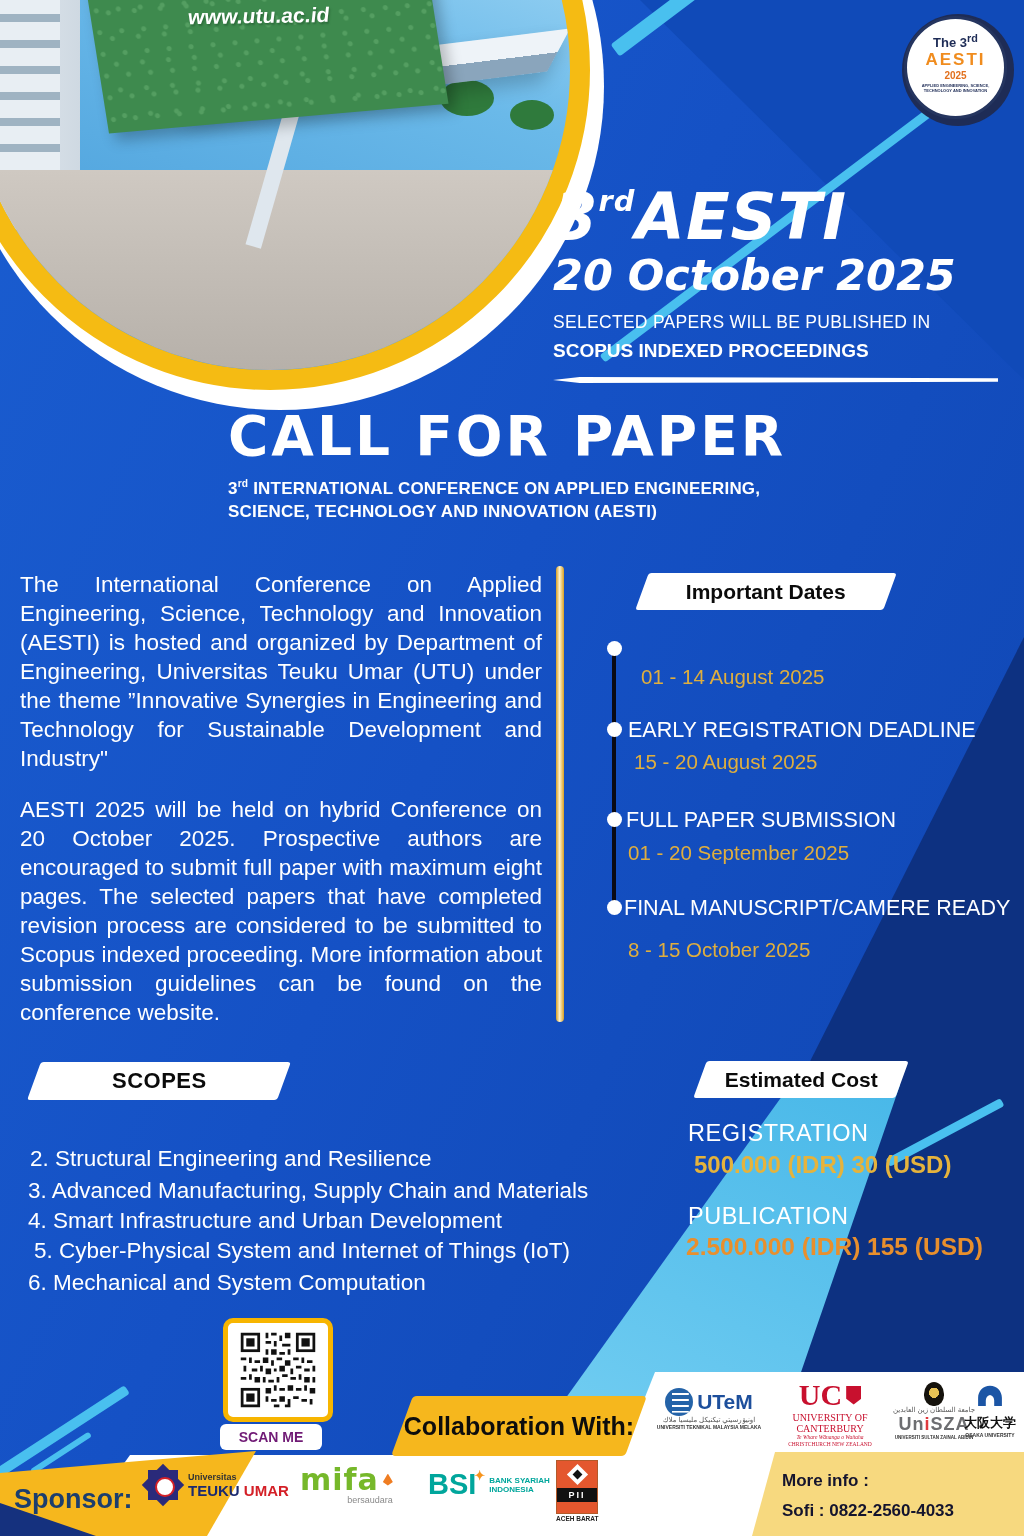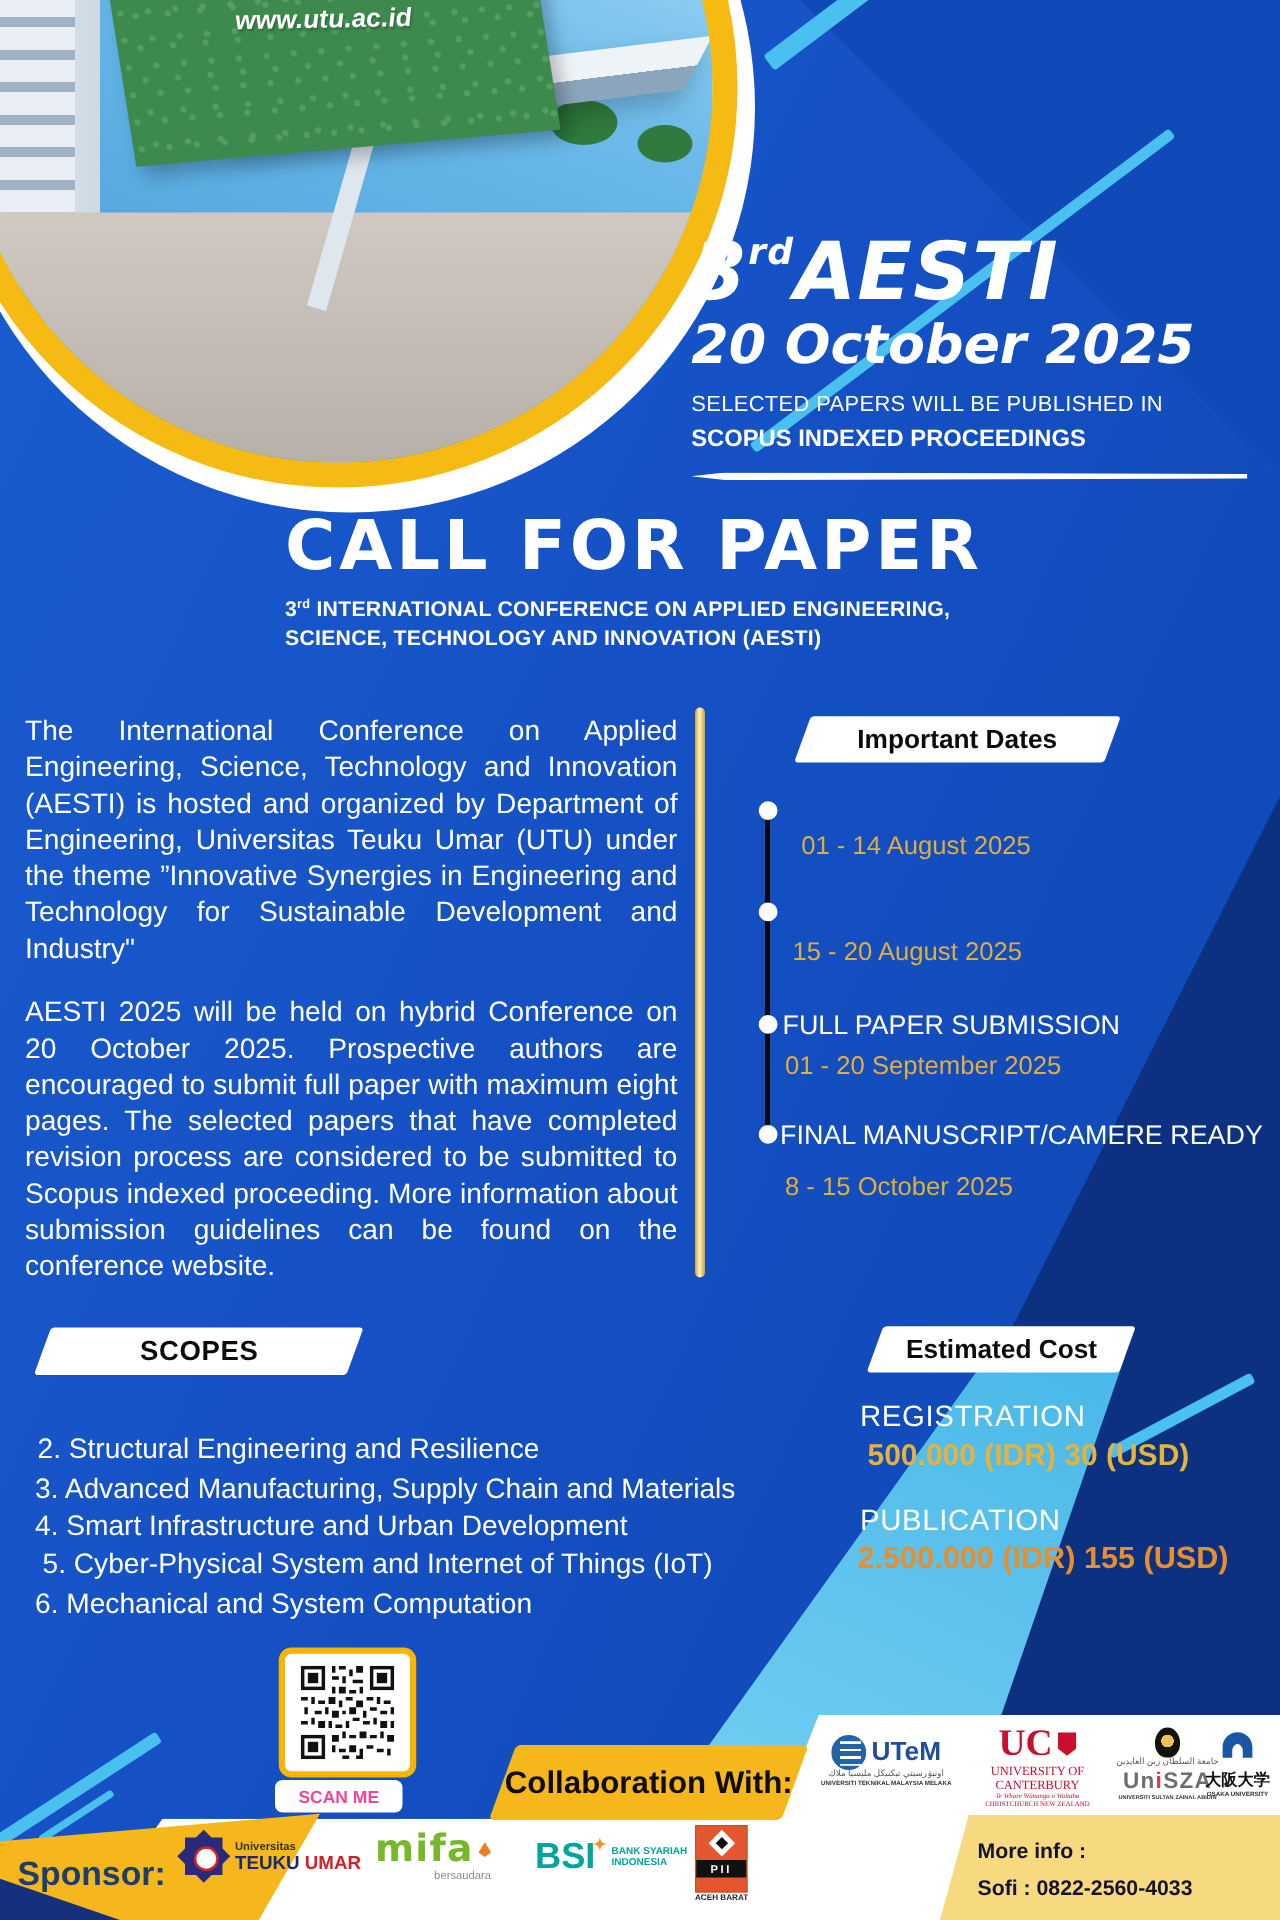--- a/index.html
+++ b/index.html
@@ -100,21 +100,21 @@
   
   .cost-label{position:absolute;color:#fff;font-size:23.5px;z-index:5;letter-spacing:.5px;}
   .cost-val-gold{position:absolute;color:#e5b33c;font-size:24px;font-weight:800;z-index:5;}
   .cost-val-orange{position:absolute;color:#e88f2d;font-size:24.5px;font-weight:800;z-index:5;}
   
   .qr-frame{left:223px;top:1318px;width:100px;height:94px;background:#fff;
     border:5px solid #f7b500;border-radius:10px;z-index:5;display:flex;
     align-items:center;justify-content:center;}
   .qr-plate{left:220px;top:1424px;width:102px;height:26px;background:#fff;border-radius:6px;
     z-index:5;display:flex;align-items:center;justify-content:center;
-    font-size:14px;font-weight:800;color:#ec4899;}
+    font-size:14px;font-weight:800;color:#701a75;}
   
   .collab-white{left:0;top:0;width:1024px;height:1536px;background:#fff;
     clip-path:polygon(655px 1372px,1024px 1372px,1024px 1465px,618px 1465px);z-index:4;}
   .collab-yellow{left:402px;top:1396px;width:234px;height:60px;background:#f6b71d;
     transform:skewX(-20deg);border-radius:4px;z-index:5;display:flex;align-items:center;
     justify-content:center;}
   .collab-yellow span{transform:skewX(20deg);font-size:25px;font-weight:800;color:#0d0d0d;}
   .logo{z-index:6;text-align:center;color:#333;}
   .logo .row{display:flex;align-items:center;justify-content:center;gap:4px;}
   .utem-circle{width:28px;height:28px;border-radius:50%;background:#2463a8;
@@ -201,20 +201,31 @@
     <div class="ph-palm" style="left:470px;top:310px;width:54px;height:36px;"></div>
     <div class="ph-palm" style="left:540px;top:330px;width:44px;height:30px;"></div>
     <div class="ph-canopy"></div>
     <div class="ph-pylon"></div>
     <div class="ph-board">
 
       <div class="ph-url">www.utu.ac.id</div>
     </div>
   </div>
 
+  <div class="abs badge-outer">
+    <div class="badge-inner">
+      <div class="badge-the"><span>The 3</span><sup>rd</sup></div>
+      <div class="badge-name">AESTI</div>
+      <div class="badge-year">2025</div>
+      <div class="badge-tag">
+        <div>APPLIED ENGINEERING, SCIENCE,</div>
+        <div>TECHNOLOGY AND INNOVATION</div>
+      </div>
+    </div>
+  </div>
 
   <div class="abs hero">
     <div class="hero-title"><span>3</span><sup>rd</sup><span>AESTI</span></div>
     <div class="hero-date">20 October 2025</div>
     <div class="hero-sub1">SELECTED PAPERS WILL BE PUBLISHED IN</div>
     <div class="hero-sub2">SCOPUS INDEXED PROCEEDINGS</div>
     <div class="hero-swoosh"></div>
   </div>
 
   <div class="abs call">
@@ -231,20 +242,21 @@
 
   <div class="abs banner dates-banner">
     <span>Important Dates</span>
   </div>
   <div class="abs tl-line"></div>
   <div class="abs tl-dot" style="left:607px;top:641px;"></div>
   <div class="abs tl-dot" style="left:607px;top:722px;"></div>
   <div class="abs tl-dot" style="left:607px;top:812px;"></div>
   <div class="abs tl-dot" style="left:607px;top:900px;"></div>
   <div class="date-range" style="left:641px;top:665px;">01 - 14 August 2025</div>
+  <div class="date-label" style="left:628px;top:718px;">EARLY REGISTRATION DEADLINE</div>
   <div class="date-range" style="left:634px;top:750px;">15 - 20 August 2025</div>
   <div class="date-label" style="left:626px;top:808px;">FULL PAPER SUBMISSION</div>
   <div class="date-range" style="left:628px;top:841px;">01 - 20 September 2025</div>
   <div class="date-label" style="left:624px;top:896px;">FINAL MANUSCRIPT/CAMERE READY</div>
   <div class="date-range" style="left:628px;top:938px;">8 - 15 October 2025</div>
 
   <div class="abs banner scopes-banner">
     <span>SCOPES</span>
   </div>
   <div class="scope-item" style="top:1146px;left:30px;">2. Structural Engineering and Resilience</div>

